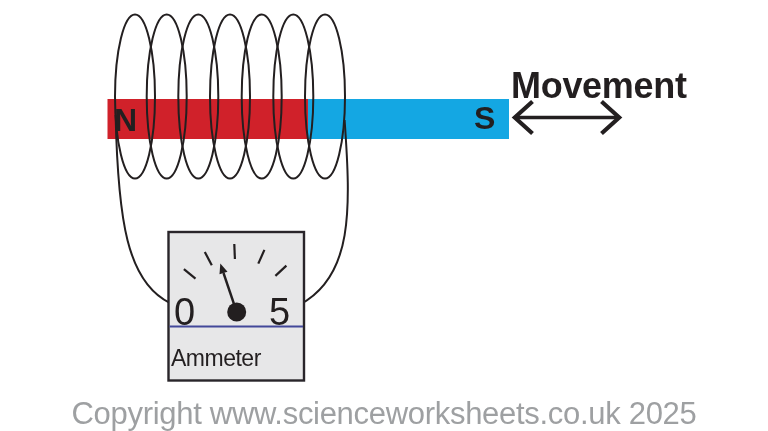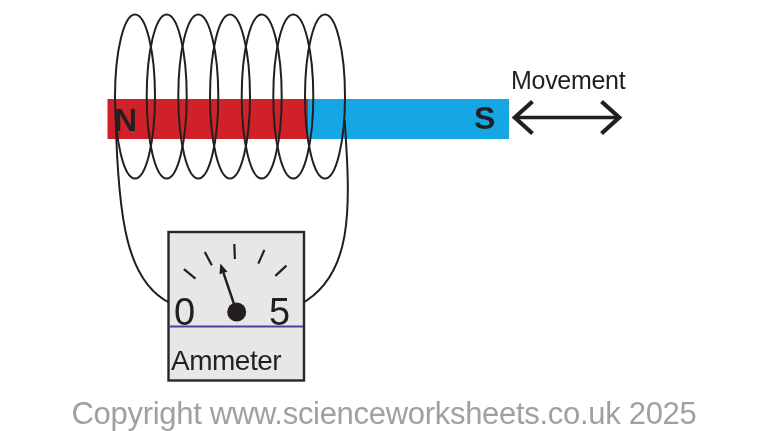--- a/index.html
+++ b/index.html
@@ -24,30 +24,30 @@
     position: absolute;
     color: #231f20;
     line-height: 1;
     white-space: nowrap;
   }
   .pole-label {
     font-size: 32px;
     font-weight: 600;
   }
   .movement-label {
-    font-size: 25px;
-    font-weight: 400;
+    font-size: 36px;
+    font-weight: 700;
     letter-spacing: -0.3px;
   }
   .scale-num {
     font-size: 38px;
     font-weight: 400;
   }
   .ammeter-label {
-    font-size: 28px;
+    font-size: 23px;
     font-weight: 400;
     letter-spacing: -0.5px;
   }
   .copyright {
     position: absolute;
     left: 0;
     top: 396px;
     width: 768px;
     text-align: center;
     font-size: 31px;

